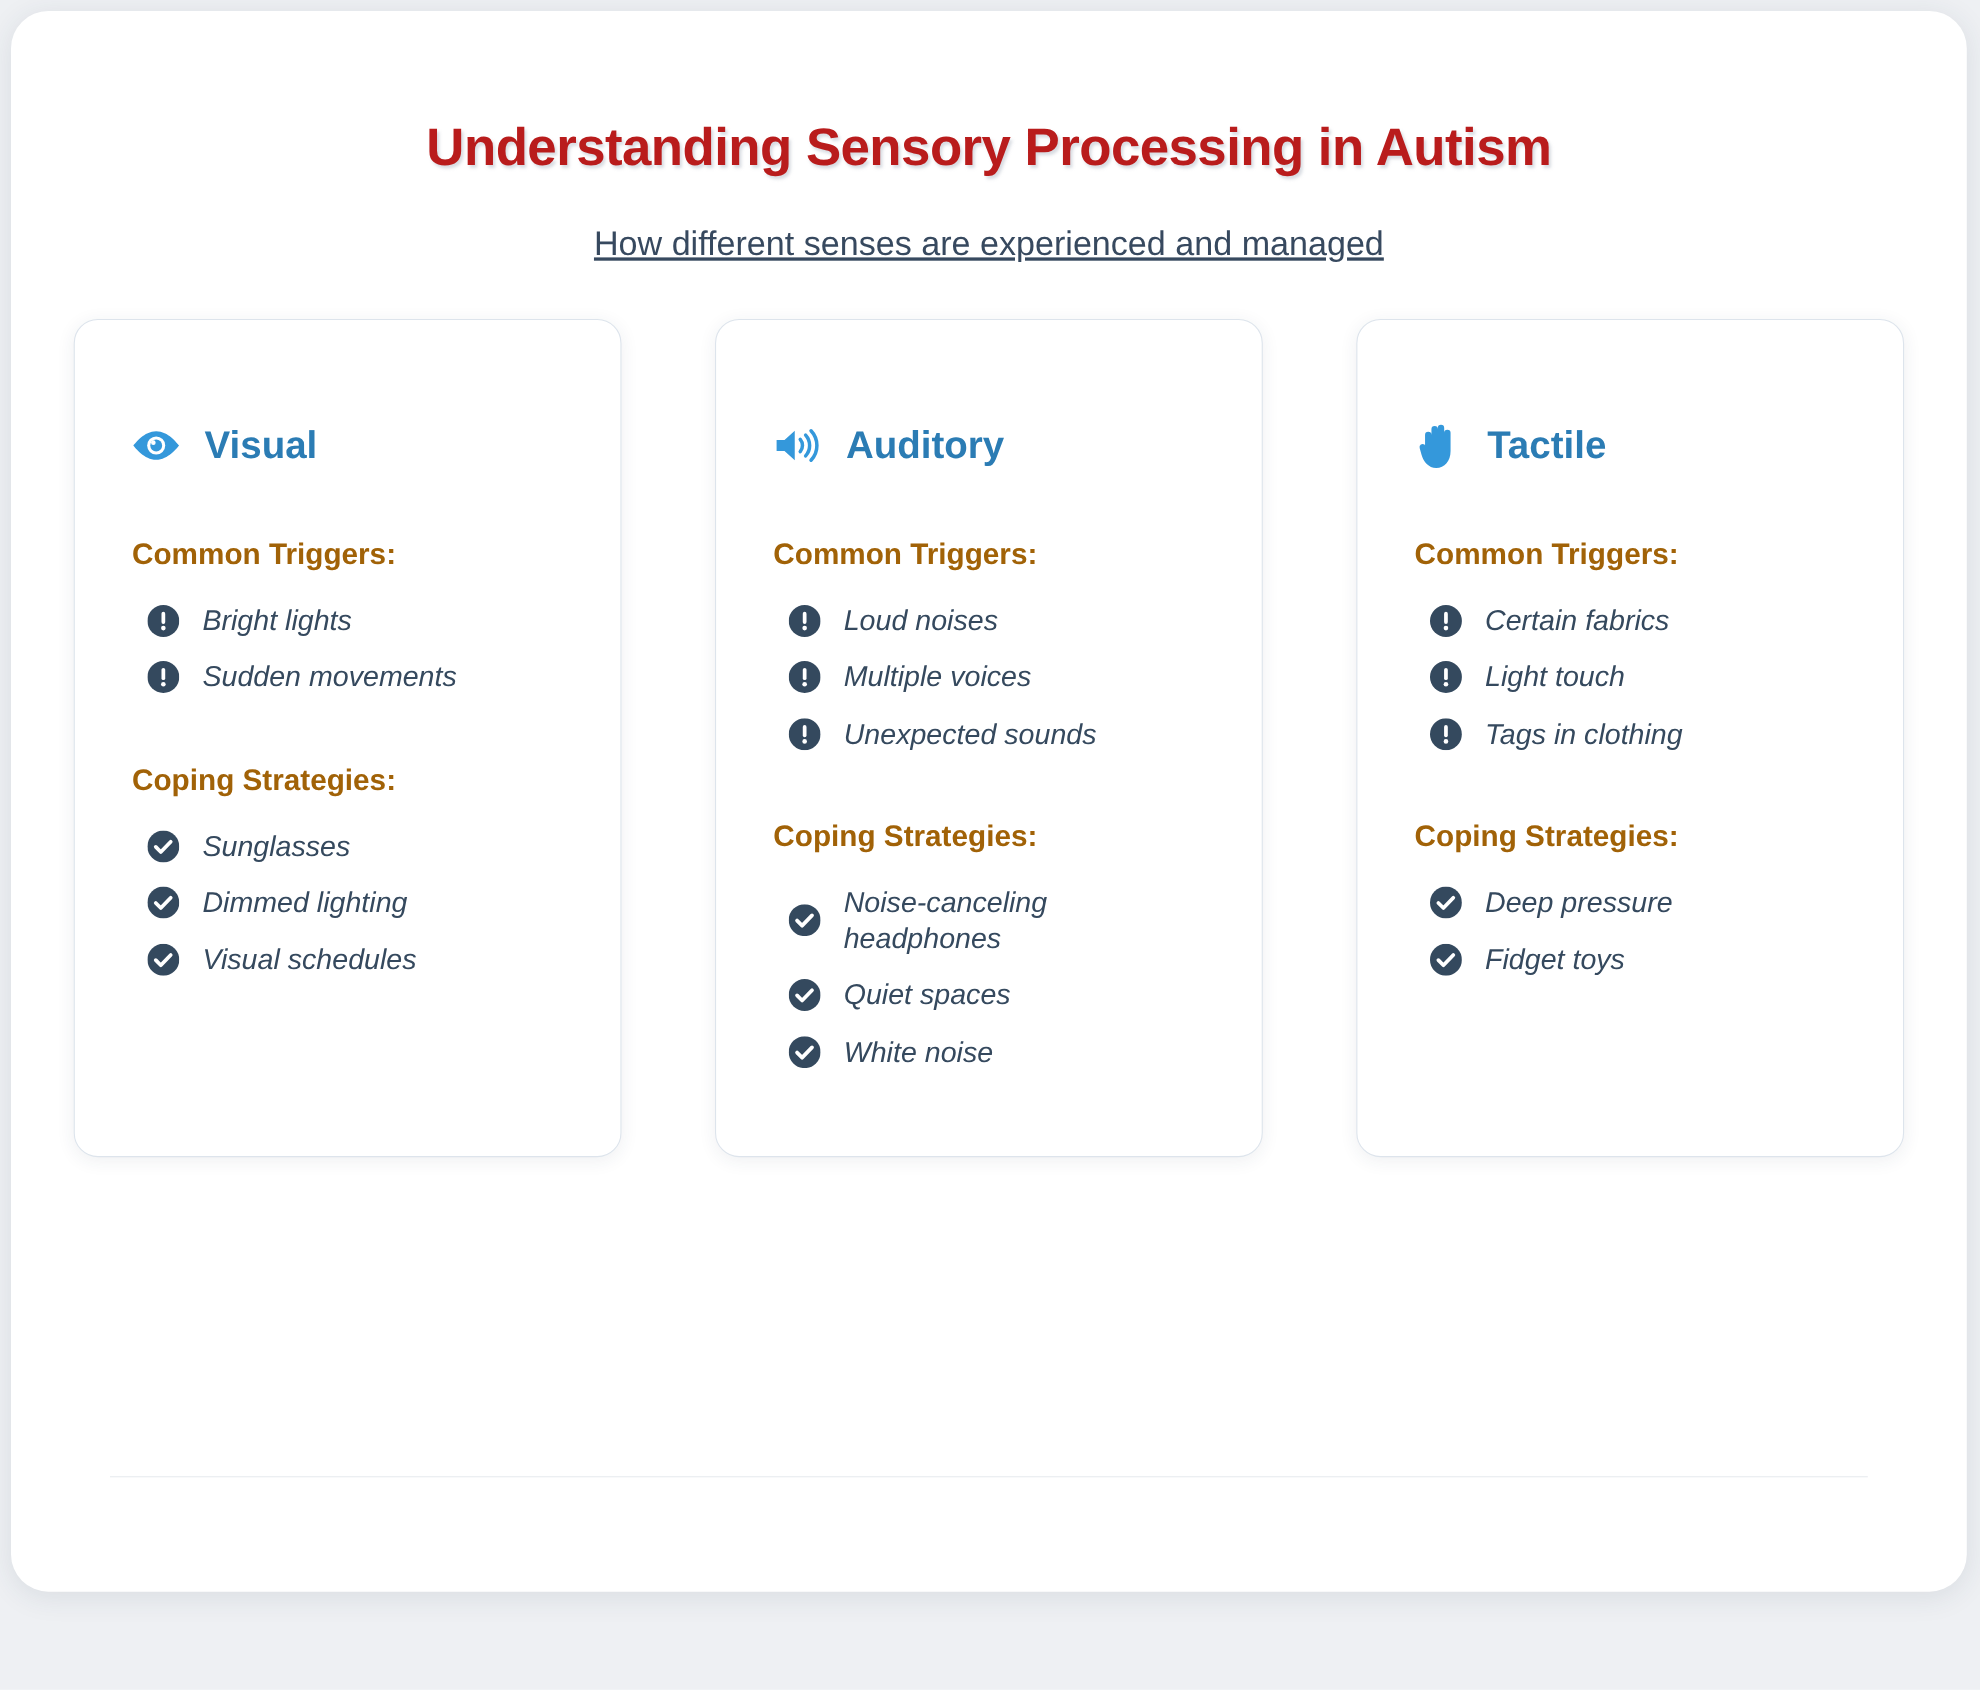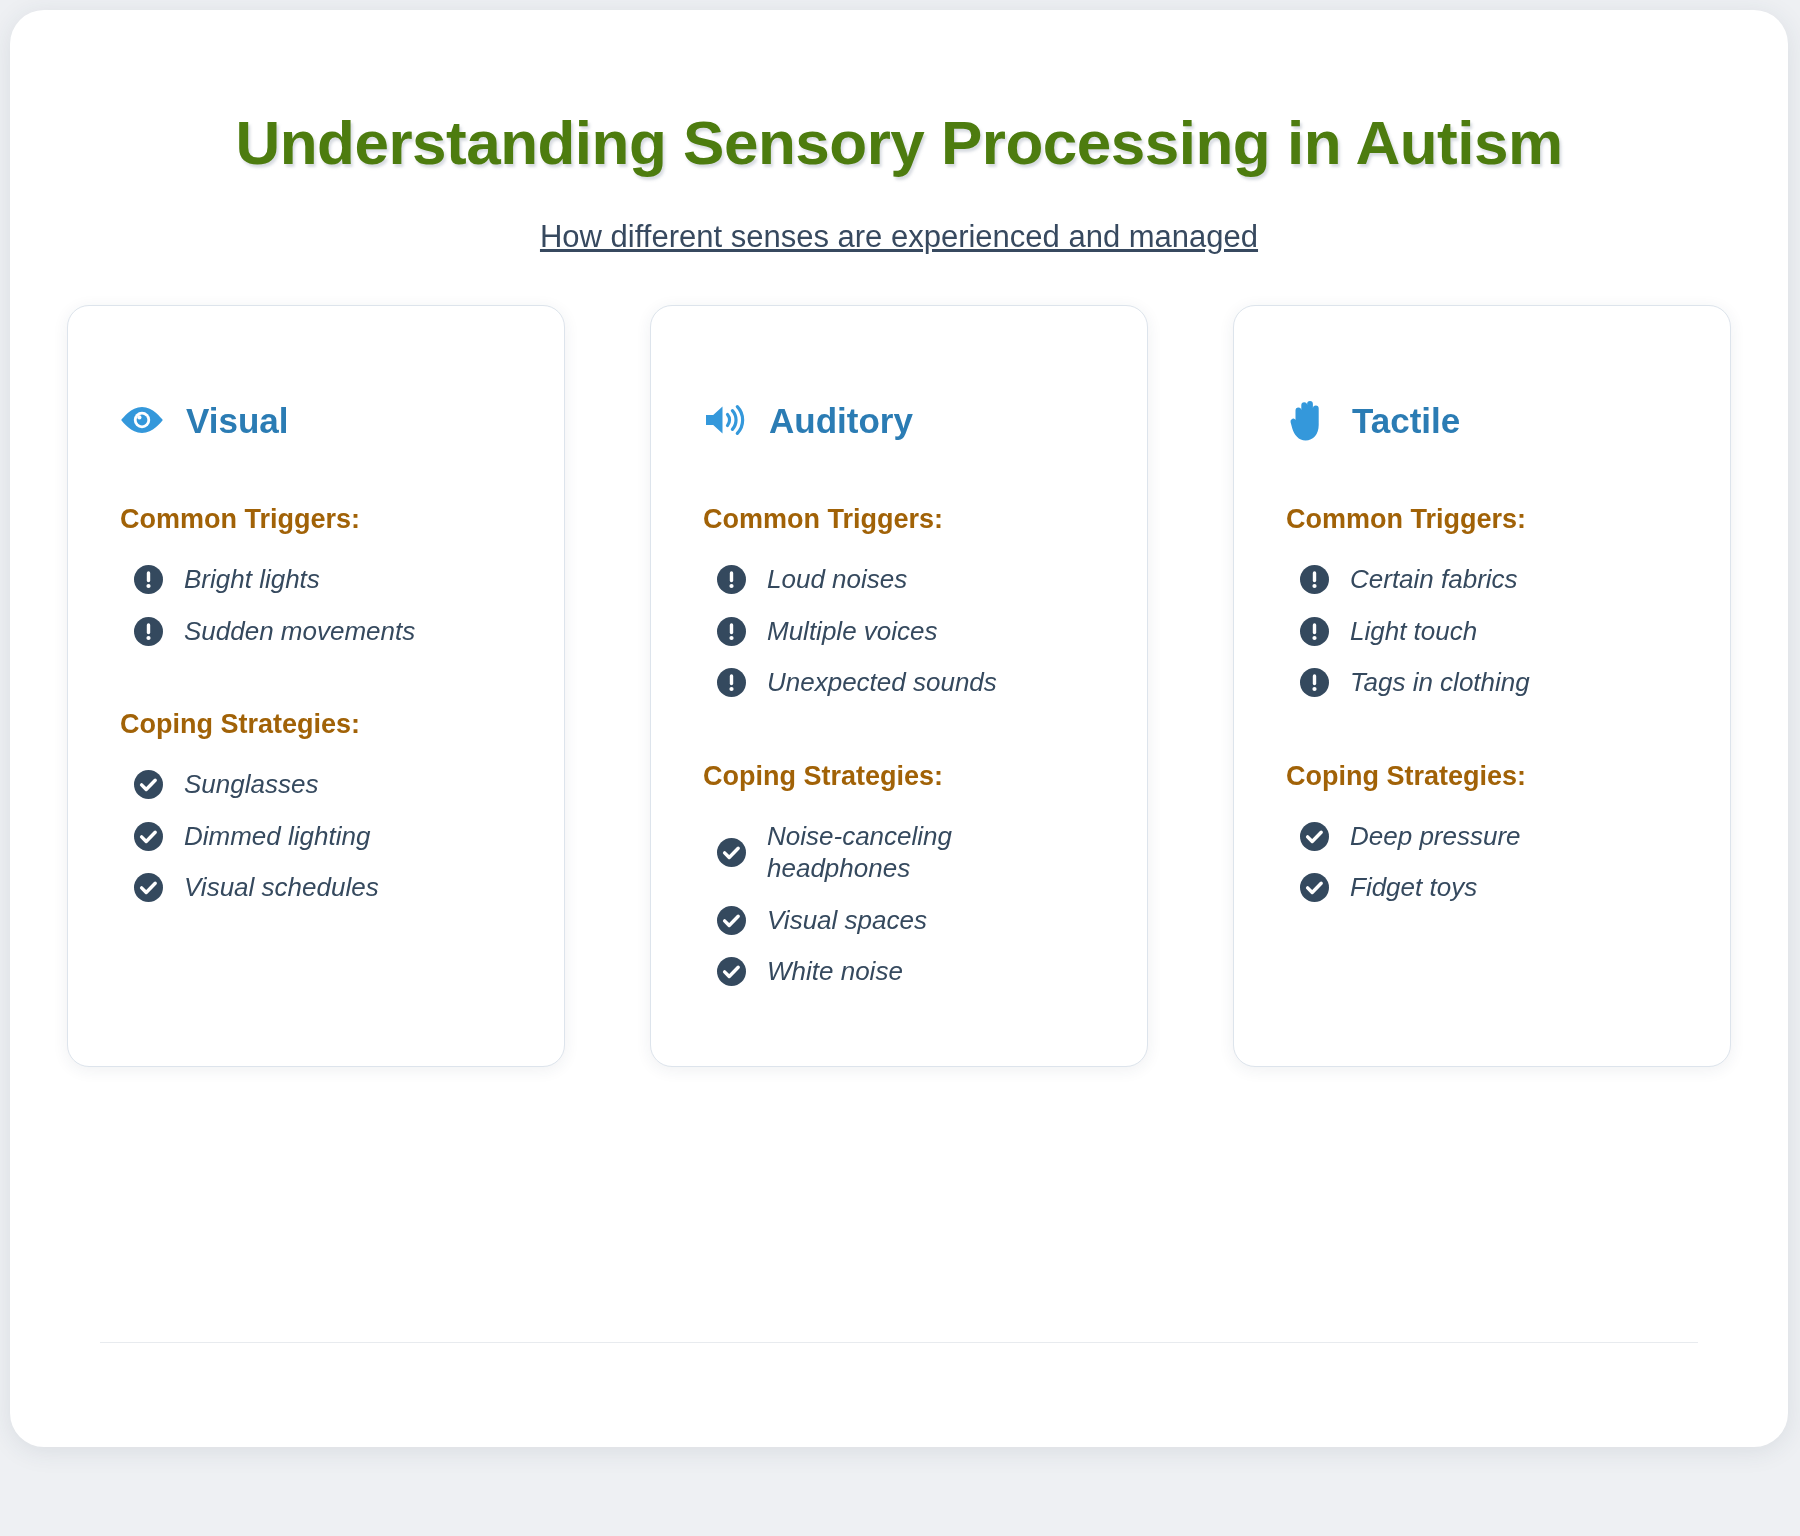--- a/index.html
+++ b/index.html
@@ -23,23 +23,23 @@
     box-shadow: 0 4px 26px rgba(40,55,80,0.10);
   }
 
   
   .header {
     padding-top: 98px;
     text-align: center;
   }
 
   .main-title {
-    font-size: 62px;
+    font-size: 48px;
     font-weight: bold;
-    color: #4d7c0f;
+    color: #b91c1c;
     letter-spacing: -0.5px;
     text-shadow: 2px 3px 3px rgba(150,160,175,0.38);
     line-height: 1.12;
   }
 
   .subtitle {
     margin-top: 42px;
     font-size: 31px;
     color: #37495f;
     font-weight: normal;
@@ -285,21 +285,21 @@
           </span>
           <span class="item-text">Noise-canceling headphones</span>
         </li>
         <li>
           <span class="bullet-icon">
             <svg width="29" height="29" viewBox="0 0 29 29">
                 <circle cx="14.5" cy="14.5" r="14.5" fill="#34495e"></circle>
                 <path d="M7.6 14.9l4.6 4.6 9-9.3" stroke="#fff" stroke-width="3.4" fill="none" stroke-linecap="round" stroke-linejoin="round"></path>
               </svg>
           </span>
-          <span class="item-text">Visual spaces</span>
+          <span class="item-text">Quiet spaces</span>
         </li>
         <li>
           <span class="bullet-icon">
             <svg width="29" height="29" viewBox="0 0 29 29">
                 <circle cx="14.5" cy="14.5" r="14.5" fill="#34495e"></circle>
                 <path d="M7.6 14.9l4.6 4.6 9-9.3" stroke="#fff" stroke-width="3.4" fill="none" stroke-linecap="round" stroke-linejoin="round"></path>
               </svg>
           </span>
           <span class="item-text">White noise</span>
         </li>

